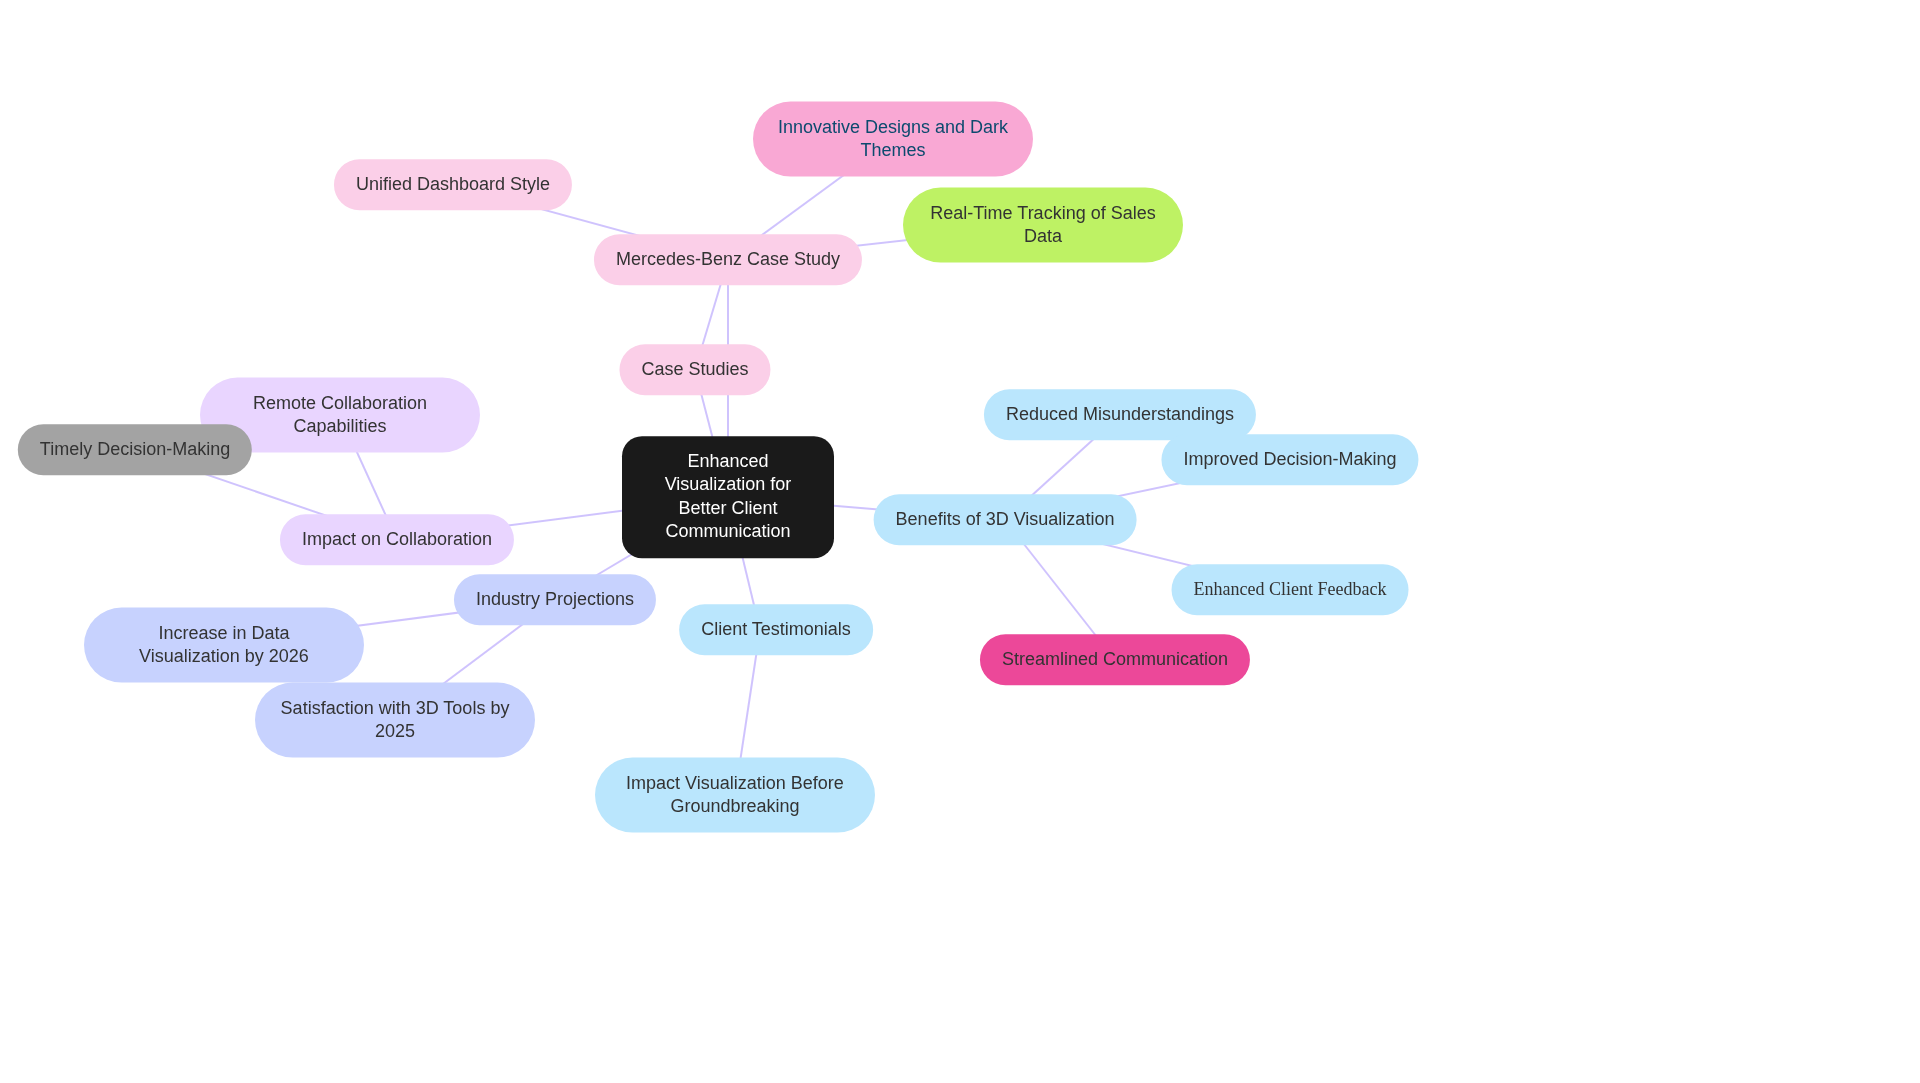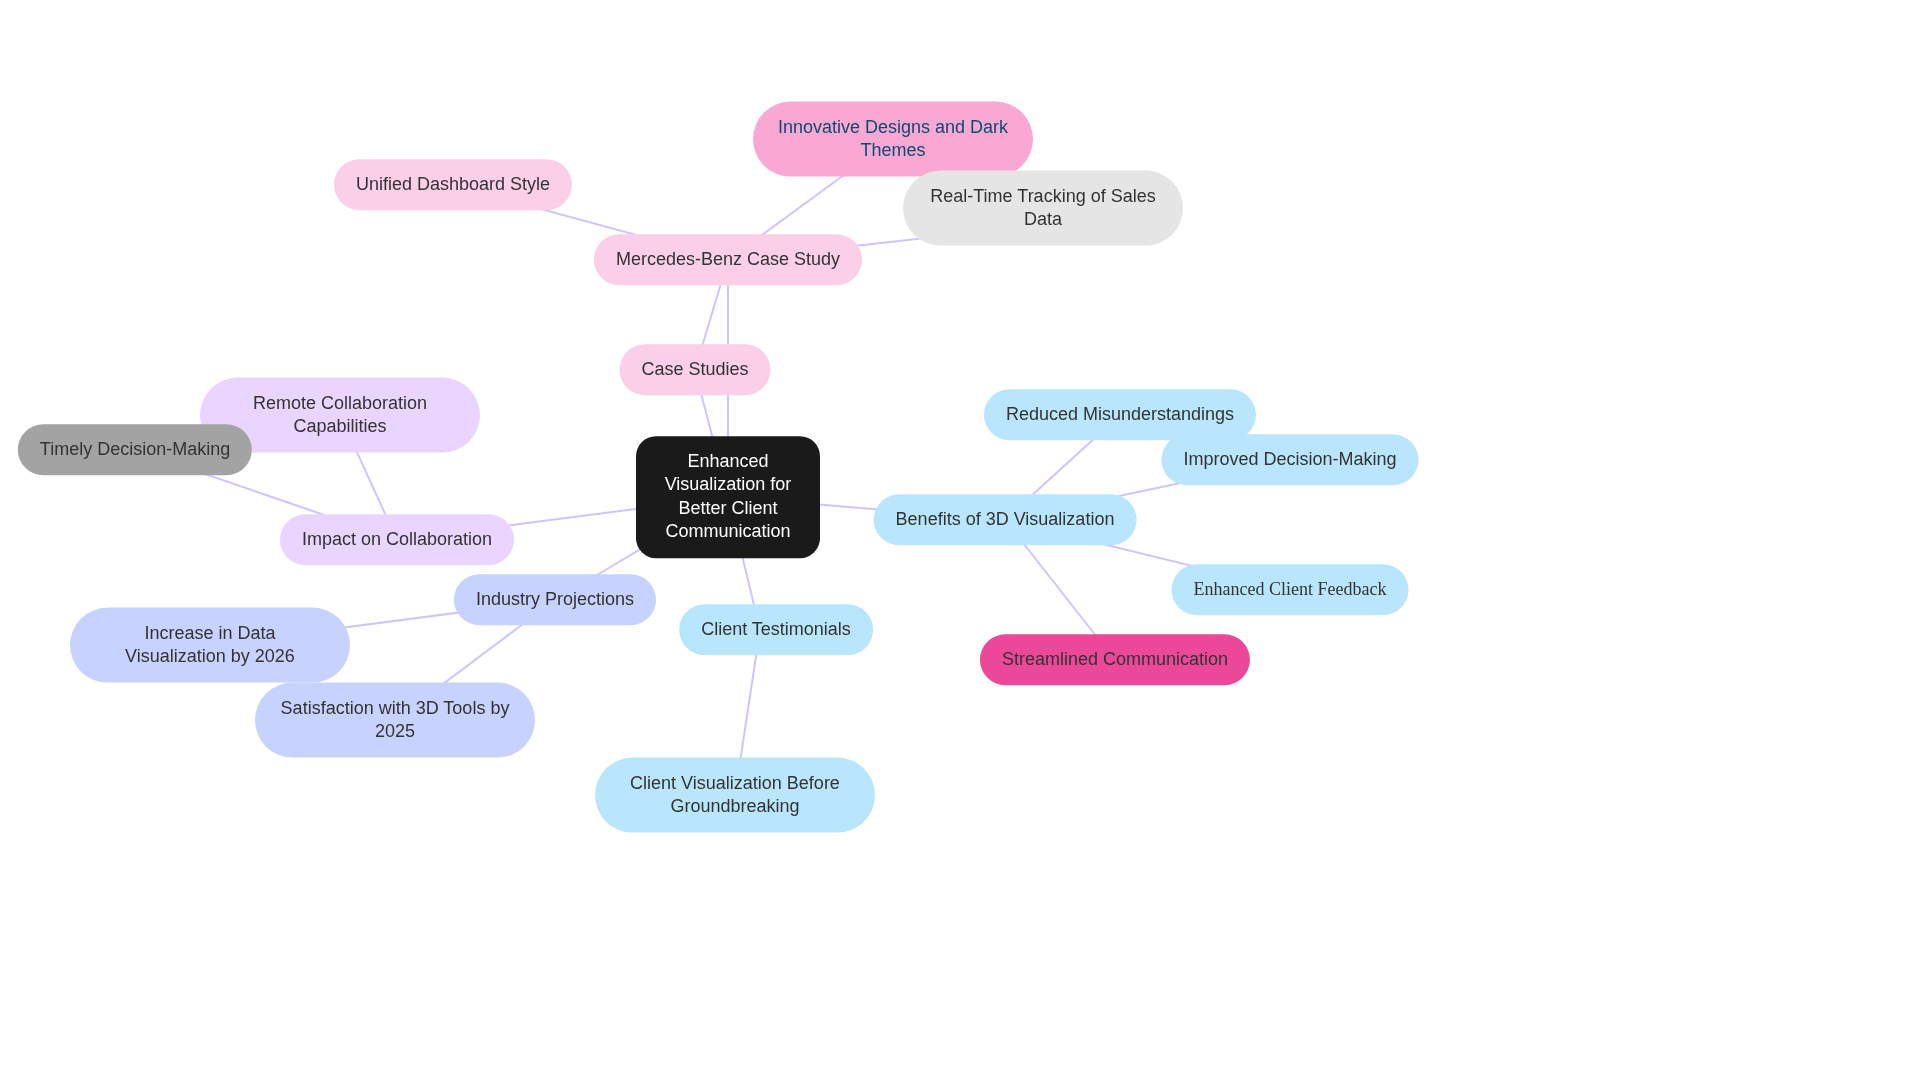--- a/index.html
+++ b/index.html
@@ -57,61 +57,61 @@
       <line x1="555" y1="600" x2="210" y2="645" stroke="#c4b5fd" stroke-width="2" opacity="0.8"></line>
       <line x1="555" y1="600" x2="395" y2="720" stroke="#c4b5fd" stroke-width="2" opacity="0.8"></line>
       <line x1="728" y1="497" x2="760" y2="630" stroke="#c4b5fd" stroke-width="2" opacity="0.8"></line>
       <line x1="760" y1="630" x2="735" y2="795" stroke="#c4b5fd" stroke-width="2" opacity="0.8"></line>
       <line x1="728" y1="497" x2="1005" y2="520" stroke="#c4b5fd" stroke-width="2" opacity="0.8"></line>
       <line x1="1005" y1="520" x2="1120" y2="415" stroke="#c4b5fd" stroke-width="2" opacity="0.8"></line>
       <line x1="1005" y1="520" x2="1290" y2="460" stroke="#c4b5fd" stroke-width="2" opacity="0.8"></line>
       <line x1="1005" y1="520" x2="1290" y2="590" stroke="#c4b5fd" stroke-width="2" opacity="0.8"></line>
       <line x1="1005" y1="520" x2="1115" y2="660" stroke="#c4b5fd" stroke-width="2" opacity="0.8"></line>
     </svg>
-<div class="node" style="left: 728px; top: 497px; background: rgb(26, 26, 26); color: rgb(255, 255, 255); width: 184px; border-radius: 20px; font-weight: 500;">
+<div class="node" style="left: 728px; top: 497px; background: rgb(26, 26, 26); color: rgb(255, 255, 255); width: 212px; border-radius: 20px; font-weight: 500;">
       <span>Enhanced Visualization for Better Client Communication</span>
     </div>
     <div class="node" style="left: 893px; top: 139px; background: rgb(249, 168, 212); color: #0c4a6e; max-width: 280px; min-width: 120px;">
       <span>Innovative Designs and Dark Themes</span>
     </div>
     <div class="node" style="left: 453px; top: 185px; background: rgb(251, 207, 232); color: rgb(51, 51, 51); max-width: 280px; min-width: 120px;">
       <span>Unified Dashboard Style</span>
     </div>
     <div class="node" style="left: 728px; top: 260px; background: rgb(251, 207, 232); color: rgb(51, 51, 51); max-width: 280px; min-width: 120px;">
       <span>Mercedes-Benz Case Study</span>
     </div>
-    <div class="node" style="left: 1043px; top: 208px; background: #e5e5e5; color: rgb(51, 51, 51); max-width: 280px; min-width: 120px;">
+    <div class="node" style="left: 1043px; top: 225px; background: #bef264; color: rgb(51, 51, 51); max-width: 280px; min-width: 120px;">
       <span>Real-Time Tracking of Sales Data</span>
     </div>
     <div class="node" style="left: 695px; top: 370px; background: rgb(251, 207, 232); color: rgb(51, 51, 51); max-width: 280px; min-width: 120px;">
       <span>Case Studies</span>
     </div>
     <div class="node" style="left: 397px; top: 540px; background: rgb(233, 213, 255); color: rgb(51, 51, 51); max-width: 280px; min-width: 120px;">
       <span>Impact on Collaboration</span>
     </div>
     <div class="node" style="left: 340px; top: 415px; background: rgb(233, 213, 255); color: rgb(51, 51, 51); max-width: 280px; min-width: 120px;">
       <span>Remote Collaboration Capabilities</span>
     </div>
     <div class="node" style="left: 135px; top: 450px; background: #a3a3a3; color: rgb(51, 51, 51); max-width: 280px; min-width: 120px;">
       <span>Timely Decision-Making</span>
     </div>
     <div class="node" style="left: 555px; top: 600px; background: rgb(199, 210, 254); color: rgb(51, 51, 51); max-width: 280px; min-width: 120px;">
       <span>Industry Projections</span>
     </div>
-    <div class="node" style="left: 210px; top: 645px; background: rgb(199, 210, 254); color: rgb(51, 51, 51); max-width: 280px; min-width: 120px;">
+    <div class="node" style="left: 224px; top: 645px; background: rgb(199, 210, 254); color: rgb(51, 51, 51); max-width: 280px; min-width: 120px;">
       <span>Increase in Data Visualization by 2026</span>
     </div>
     <div class="node" style="left: 395px; top: 720px; background: rgb(199, 210, 254); color: rgb(51, 51, 51); max-width: 280px; min-width: 120px;">
       <span>Satisfaction with 3D Tools by 2025</span>
     </div>
     <div class="node" style="left: 776px; top: 630px; background: rgb(186, 230, 253); color: rgb(51, 51, 51); max-width: 280px; min-width: 120px; text-align: center;">
       <span>Client Testimonials</span>
     </div>
     <div class="node" style="left: 735px; top: 795px; background: rgb(186, 230, 253); color: rgb(51, 51, 51); max-width: 280px; min-width: 120px;">
-      <span>Client Visualization Before Groundbreaking</span>
+      <span>Impact Visualization Before Groundbreaking</span>
     </div>
     <div class="node" style="left: 1005px; top: 520px; background: rgb(186, 230, 253); color: rgb(51, 51, 51); max-width: 280px; min-width: 120px; justify-content: flex-end;">
       <span>Benefits of 3D Visualization</span>
     </div>
     <div class="node" style="left: 1120px; top: 415px; background: rgb(186, 230, 253); color: rgb(51, 51, 51); max-width: 280px; min-width: 120px;">
       <span>Reduced Misunderstandings</span>
     </div>
     <div class="node" style="left: 1290px; top: 460px; background: rgb(186, 230, 253); color: rgb(51, 51, 51); max-width: 280px; min-width: 120px;">
       <span>Improved Decision-Making</span>
     </div>

